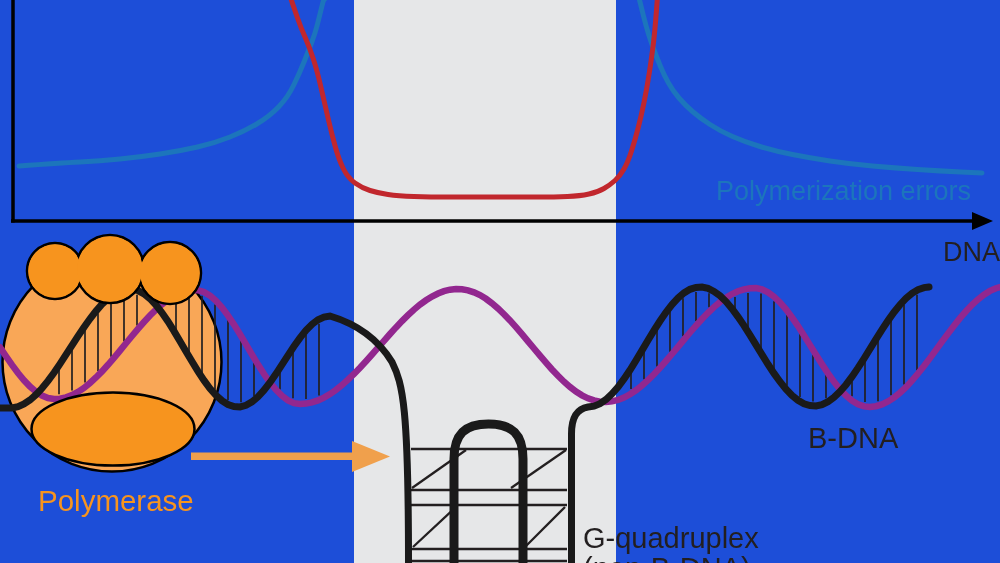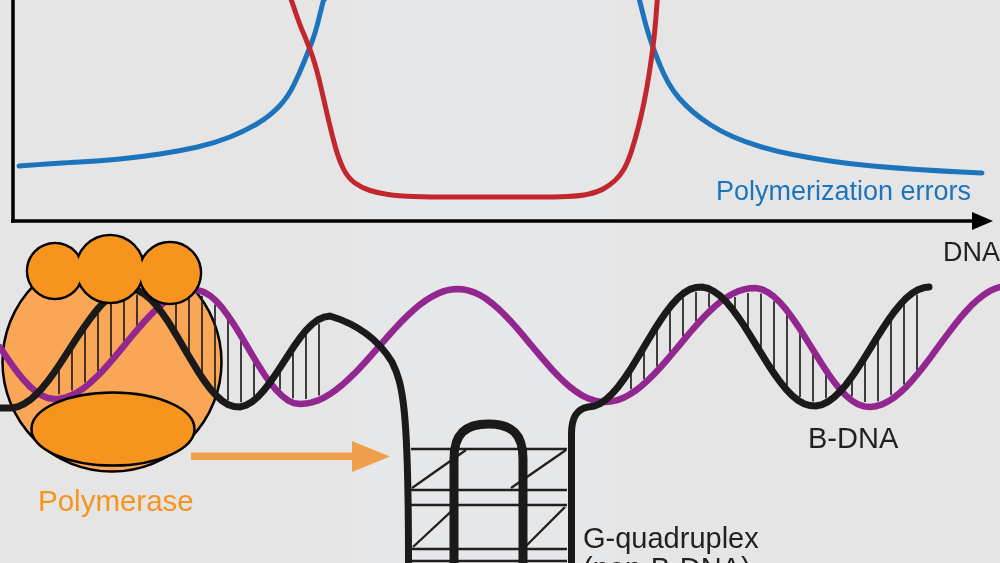--- a/index.html
+++ b/index.html
@@ -1,20 +1,20 @@
 <!DOCTYPE html>
 <html><head>
 <meta charset="utf-8">
 <style>
   html,body{margin:0;padding:0;background:#ffffff;}
   .stage{
     position:relative;
     width:1000px;height:563px;
     overflow:hidden;
-    background:#e5e5e5;
+    background:#1d4ed8;
     font-family:"Liberation Sans", sans-serif;
   }
   svg{display:block;}
   text{font-family:"Liberation Sans", sans-serif;}
 </style>
 </head>
 <body>
 
 <div class="stage">
   <svg id="fig" width="1000" height="563" viewBox="0 0 1000 563">

